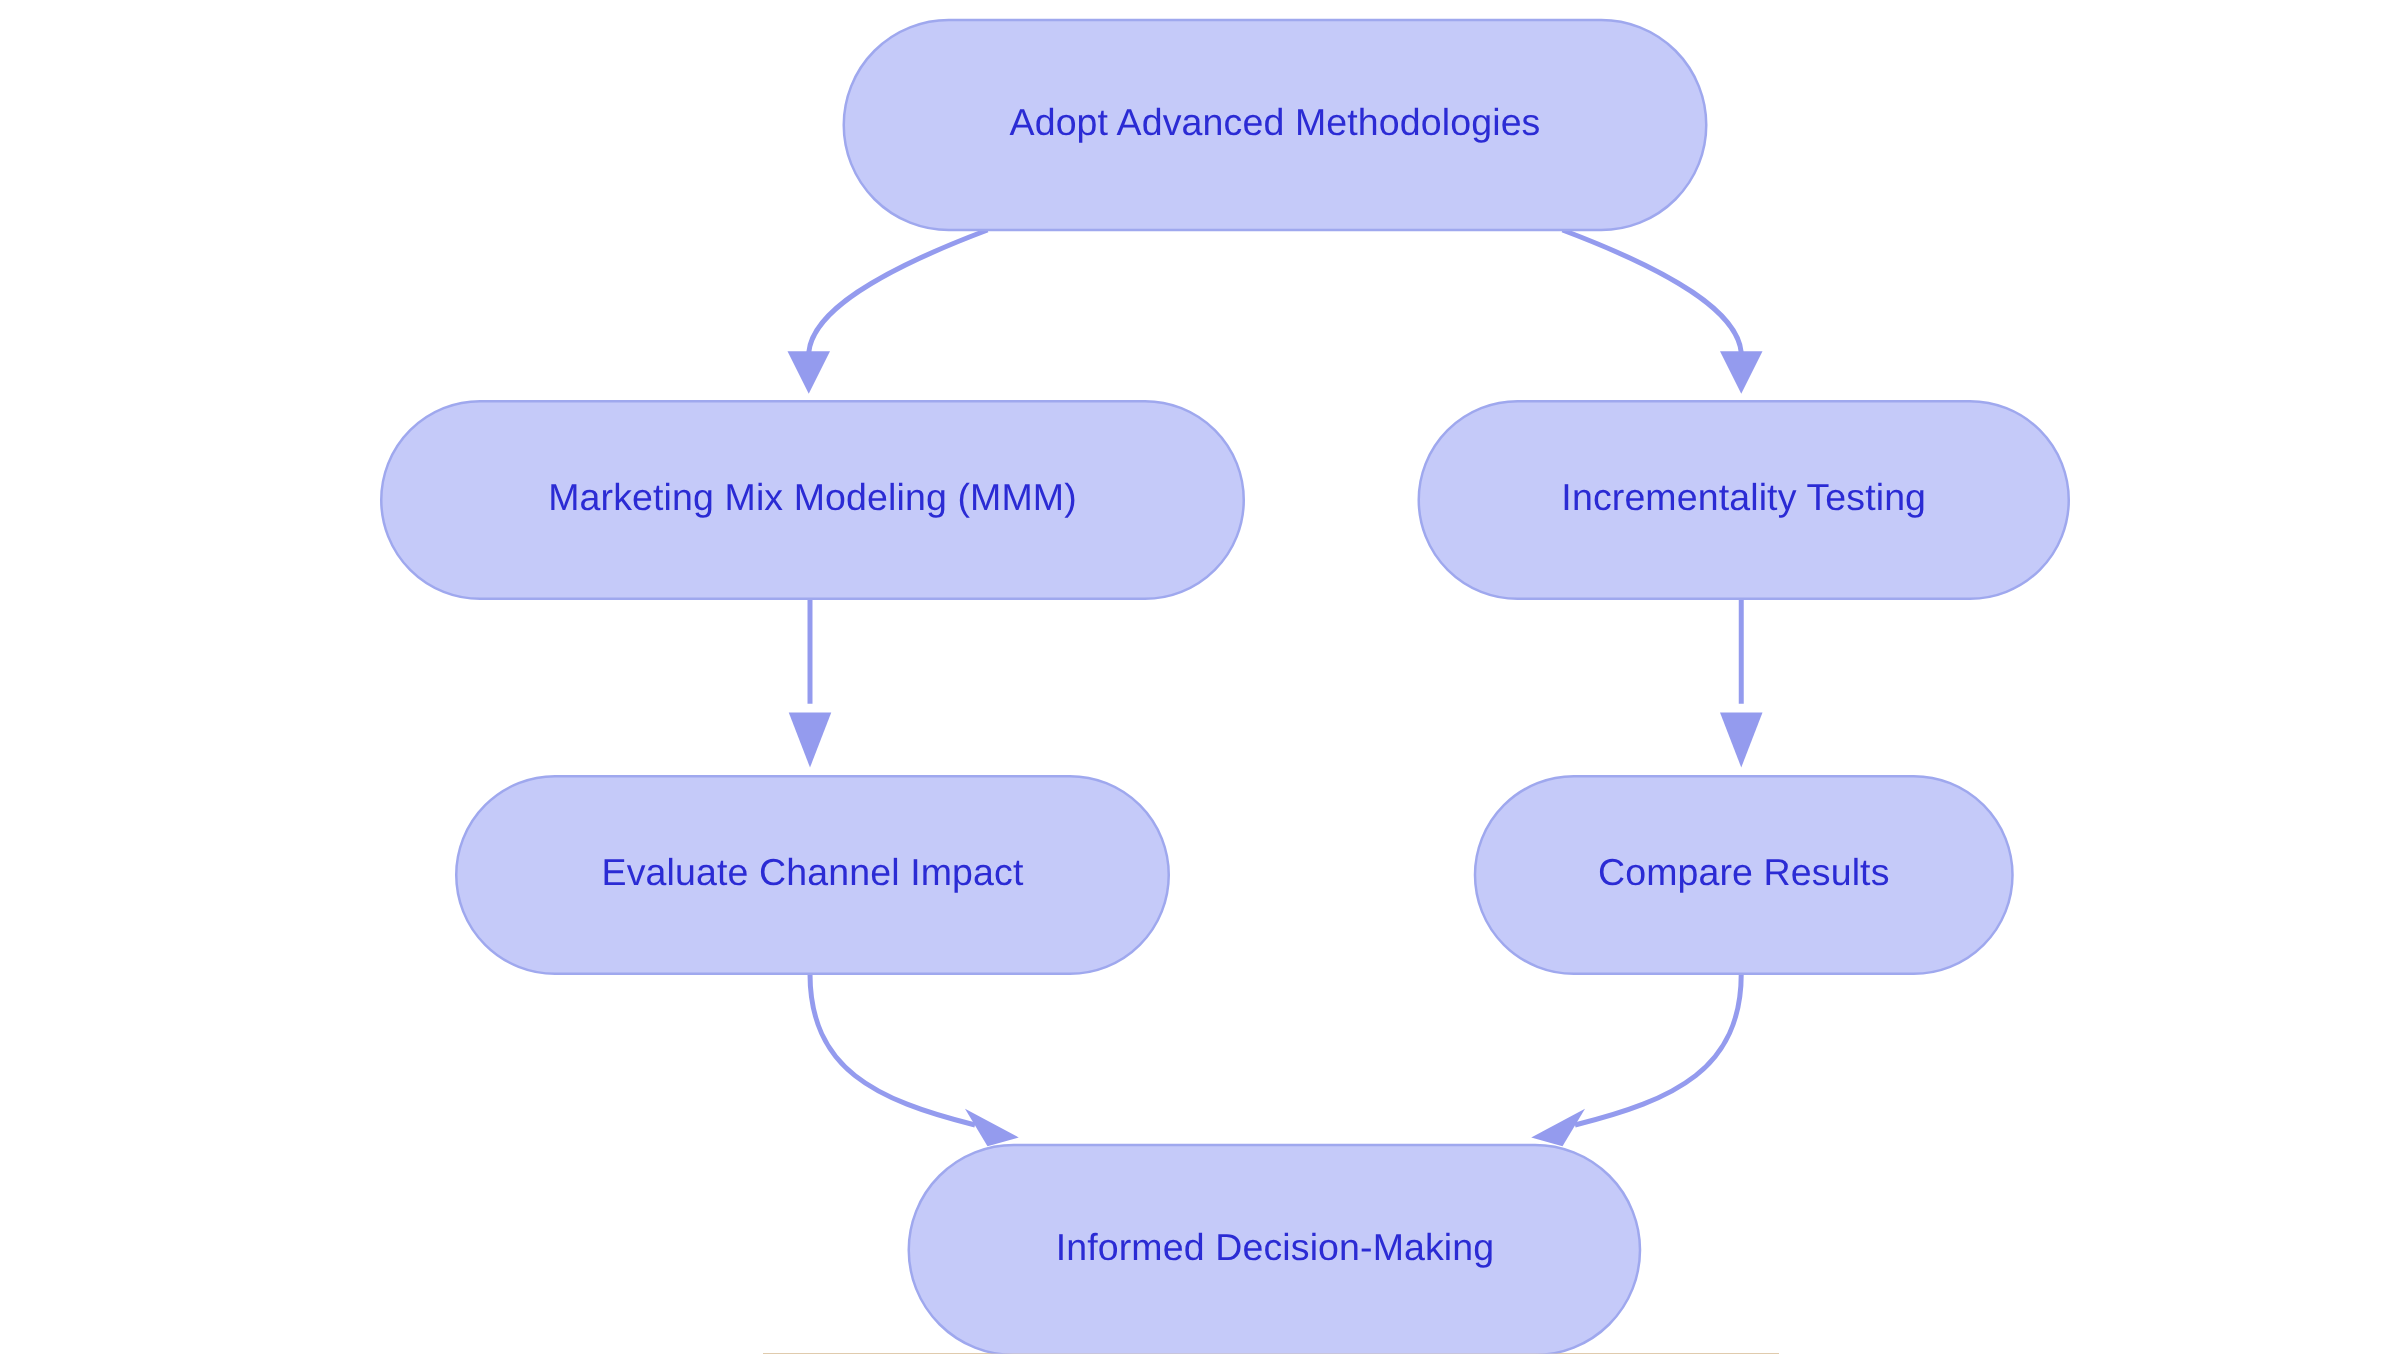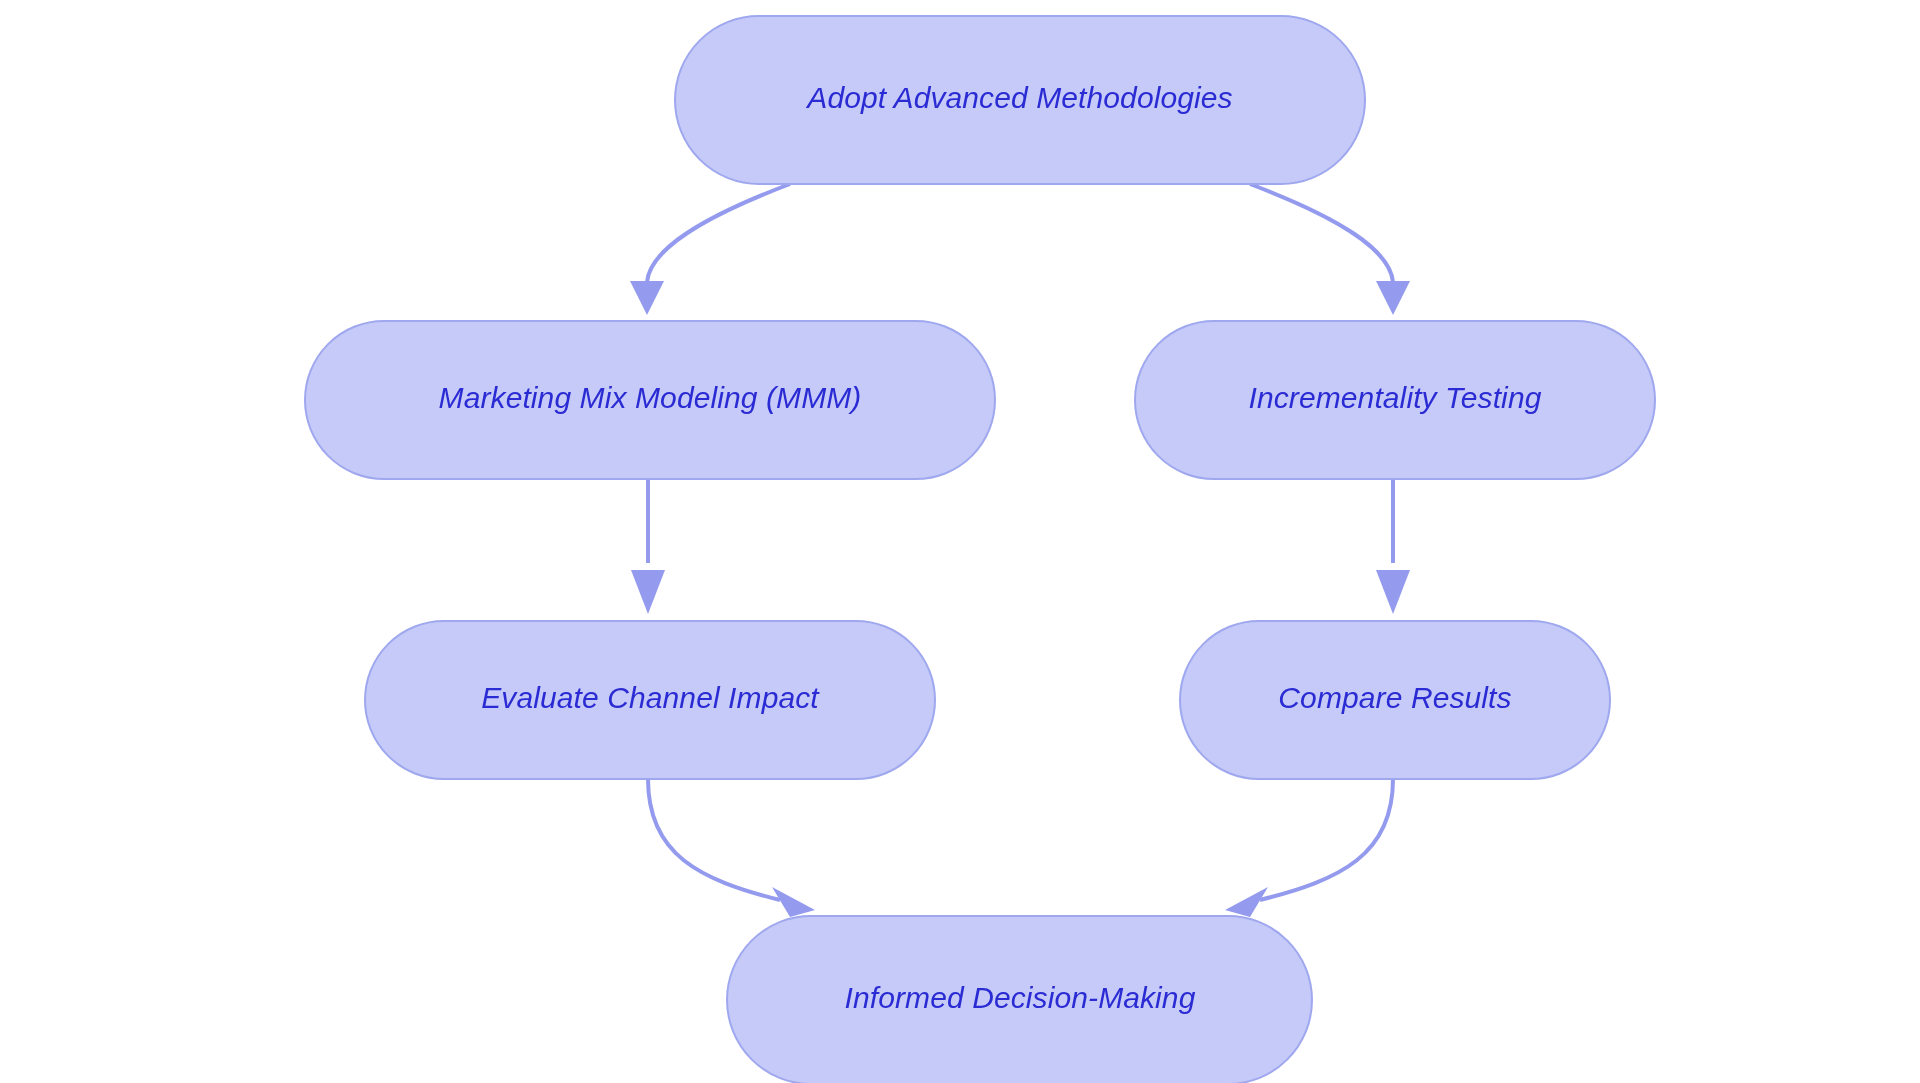--- a/index.html
+++ b/index.html
@@ -11,21 +11,20 @@
     width: 1920px;
     height: 1083px;
     overflow: hidden;
     font-family: "Liberation Sans", sans-serif;
   }
   #flow-root {
     position: relative;
     width: 1920px;
     height: 1083px;
     background: #a16207;
-    font-style: italic;
   }
   #flow-svg {
     display: block;
     width: 1920px;
     height: 1083px;
   }
   .node-shape {
     fill: #c5caf9;
     stroke: #9fa8ee;
     stroke-width: 2;

